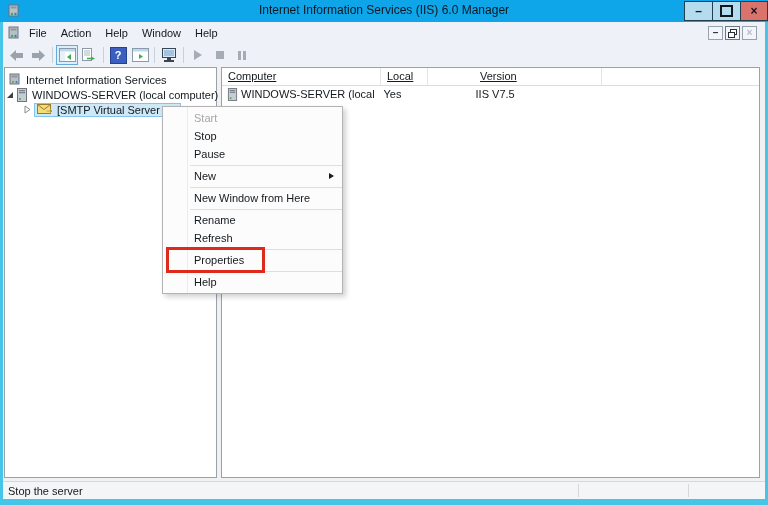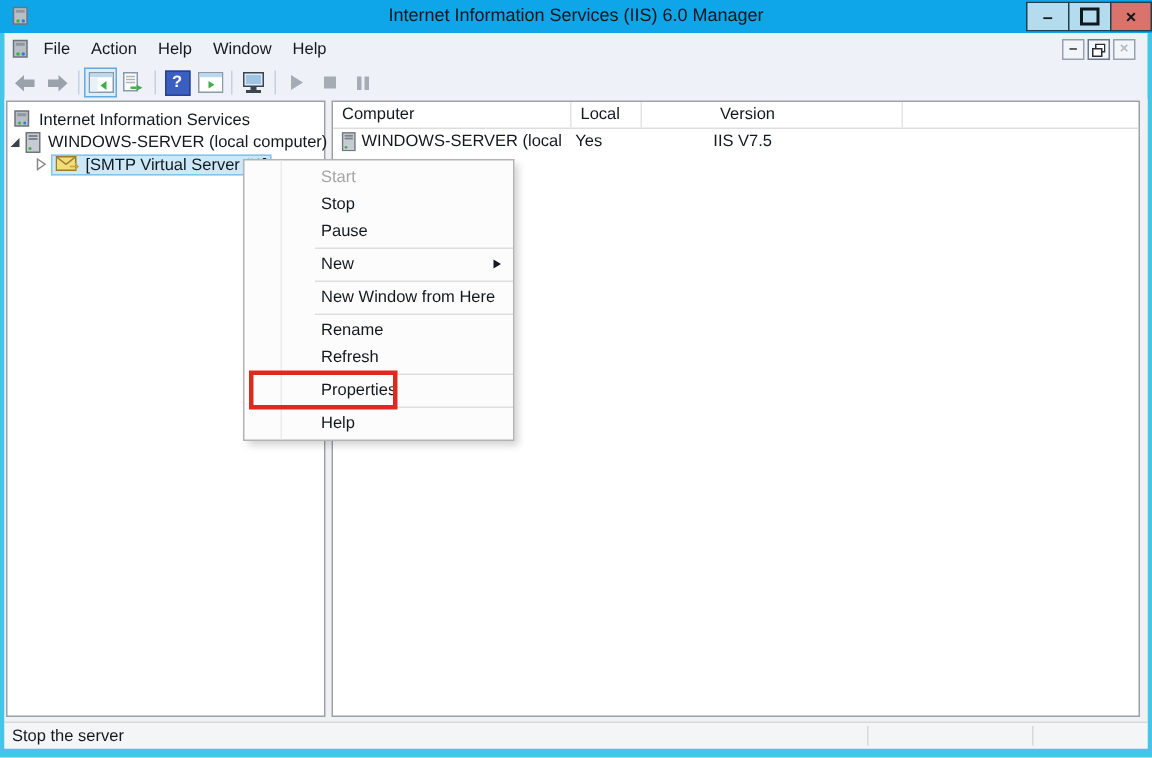--- a/index.html
+++ b/index.html
@@ -48,34 +48,34 @@
   .pane.right{left:218px;width:539px;}
   
   .tree{padding-top:4px;font-size:11px;color:#14191e;}
   .trow{height:15px;display:flex;align-items:center;white-space:nowrap;}
   .trow .sp{display:inline-block;}
   .ticon{display:inline-flex;margin-right:4px;}
   .expander{display:inline-flex;width:10px;justify-content:center;margin-right:2px;}
   .selwrap{display:inline-flex;align-items:center;background:#cde8f7;border:1px solid #84c3ea;padding:0 2px;height:14px;box-sizing:border-box;}
   .selwrap .ticon{margin-right:4px;}
   
-  .lheader{display:flex;height:17px;border-bottom:1px solid #dddddd;font-size:11px;color:#14191e;align-items:flex-end;}
+  .lheader{display:flex;height:17px;border-bottom:1px solid #dddddd;font-size:11px;color:#14191e;align-items:flex-end;text-decoration:underline;}
   .hcell{box-sizing:border-box;padding-left:6px;border-right:1px solid #e4e4e4;height:17px;line-height:17px;overflow:hidden;}
   .lrow{display:flex;height:16px;align-items:center;font-size:11px;color:#14191e;}
   .ccell{box-sizing:border-box;padding-left:6px;overflow:hidden;white-space:nowrap;display:flex;align-items:center;}
   .w-computer{width:159px;} .w-local{width:47px;} .w-version{width:128px;margin-left:46px;} .w-status{width:168px;} .w-fill{flex:1;border-right:none;}
   .lrow .ticon{margin-right:3px;margin-left:-1px;}
   
   .statusbar{position:absolute;left:0;top:459px;width:762px;height:18px;background:#f4f5f6;border-top:1px solid #d8d8d8;
     box-sizing:border-box;display:flex;align-items:center;font-size:11px;color:#14191e;padding-left:5px;text-align:right;}
   .sdiv{position:absolute;top:2px;bottom:2px;width:1px;background:#d8d8d8;}
   .sdiv.a{left:575px;} .sdiv.b{left:685px;}
   
   .ctx{position:absolute;left:162px;top:106px;width:181px;height:188px;background:#fcfcfc;border:1px solid #b3b3b3;
-    box-sizing:border-box;box-shadow:3px 3px 5px rgba(0,0,0,0.18);z-index:10;padding-top:2px;font-size:11px;color:#14191e;padding-left:20px;}
+    box-sizing:border-box;box-shadow:3px 3px 5px rgba(0,0,0,0.18);z-index:10;padding-top:2px;font-size:11px;color:#14191e;}
   .ctx .gutter{position:absolute;left:24px;top:0;bottom:0;width:1px;background:#ececec;}
   .citem{height:18px;line-height:18px;padding-left:31px;position:relative;white-space:nowrap;}
   .citem.disabled{color:#a6a6a6;}
   .csep{border-top:1px solid #dedede;margin:2px 0 1px 27px;}
   .subarrow{position:absolute;right:8px;top:5.5px;width:0;height:0;border-left:5px solid #14191e;
     border-top:3.5px solid transparent;border-bottom:3.5px solid transparent;}
   
   .redbox{position:absolute;left:166px;top:247px;width:99px;height:26px;border:3px solid #de2a1d;box-sizing:border-box;z-index:20;}
 </style>
 </head>

